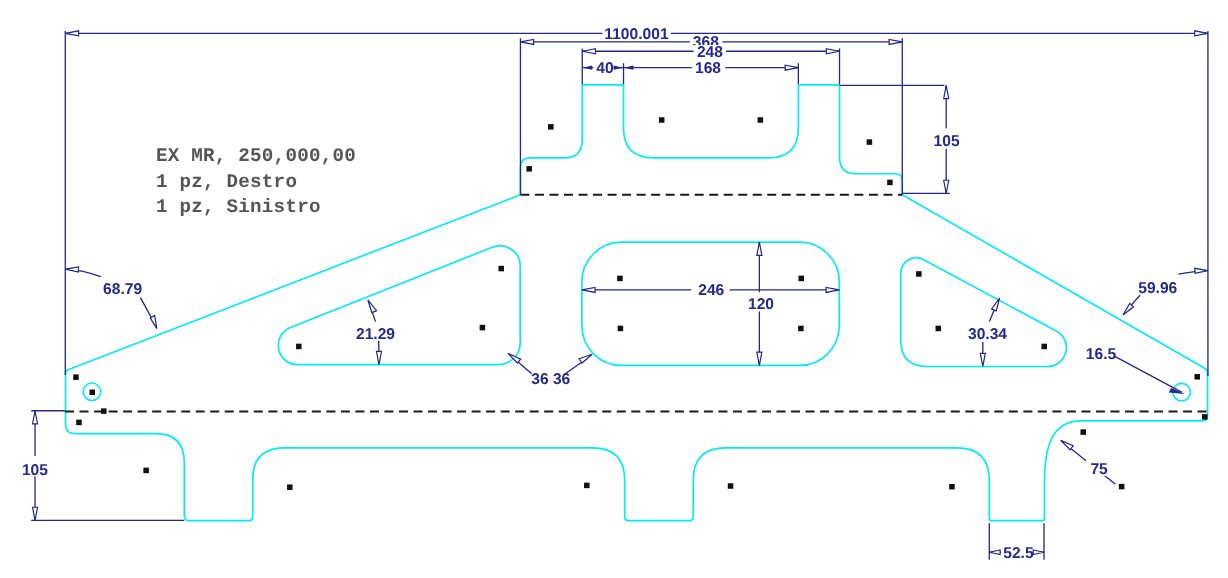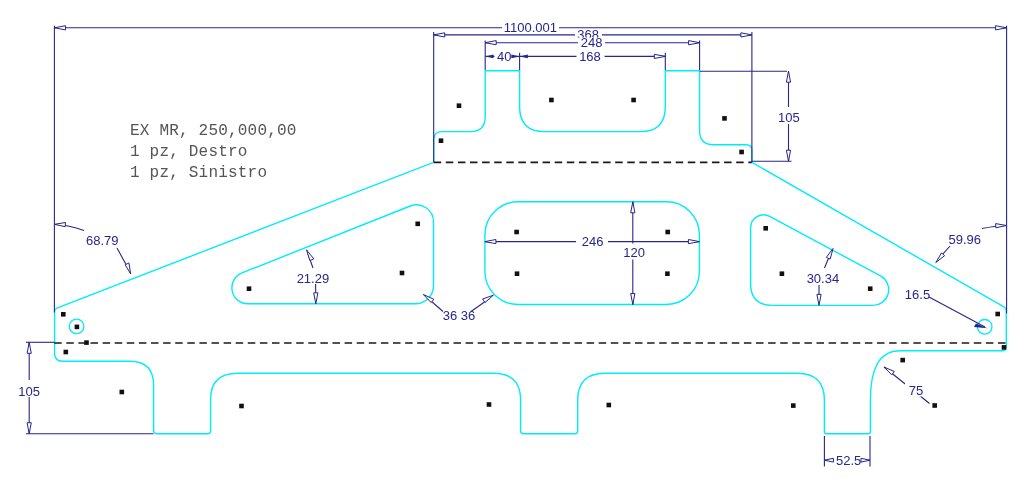--- a/index.html
+++ b/index.html
@@ -1,16 +1,16 @@
 <!DOCTYPE html>
 <html><head>
 <meta charset="utf-8">
 <style>
   html,body{margin:0;padding:0;background:#ffffff;}
-  .wrap{width:1023px;height:482px;position:relative;background:#fff;overflow:hidden;}
+  .wrap{width:1023px;height:482px;position:relative;background:#fff;overflow:hidden;font-weight:bold;}
   svg text{font-family:"Liberation Sans", sans-serif;}
   .dim{fill:#26268c;font-size:13px;}
   .note{font-family:"Liberation Mono", monospace;fill:#555555;font-size:16px;letter-spacing:0.2px;}
 </style>
 </head>
 <body>
 <div class="wrap">
 <svg width="1023" height="482" viewBox="0 0 1023 482">
 <defs>
 </defs>

